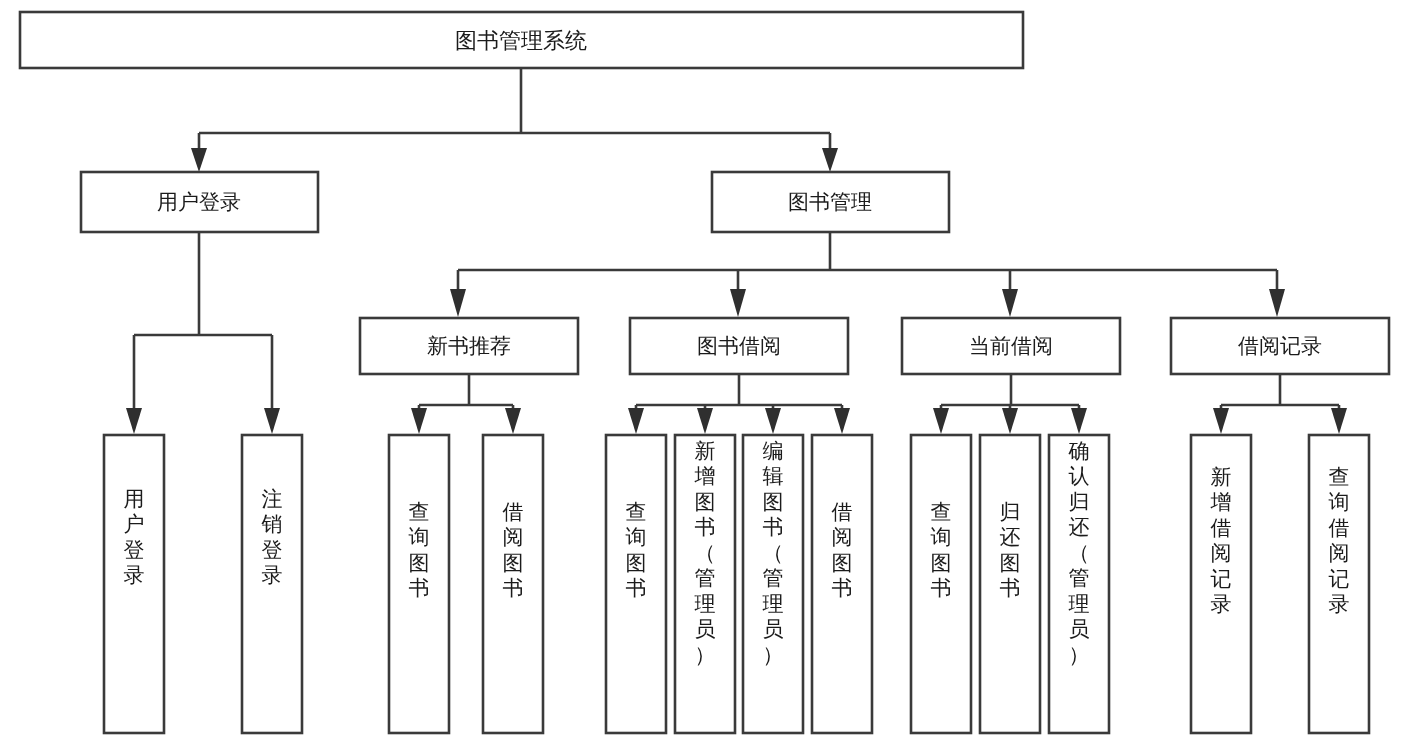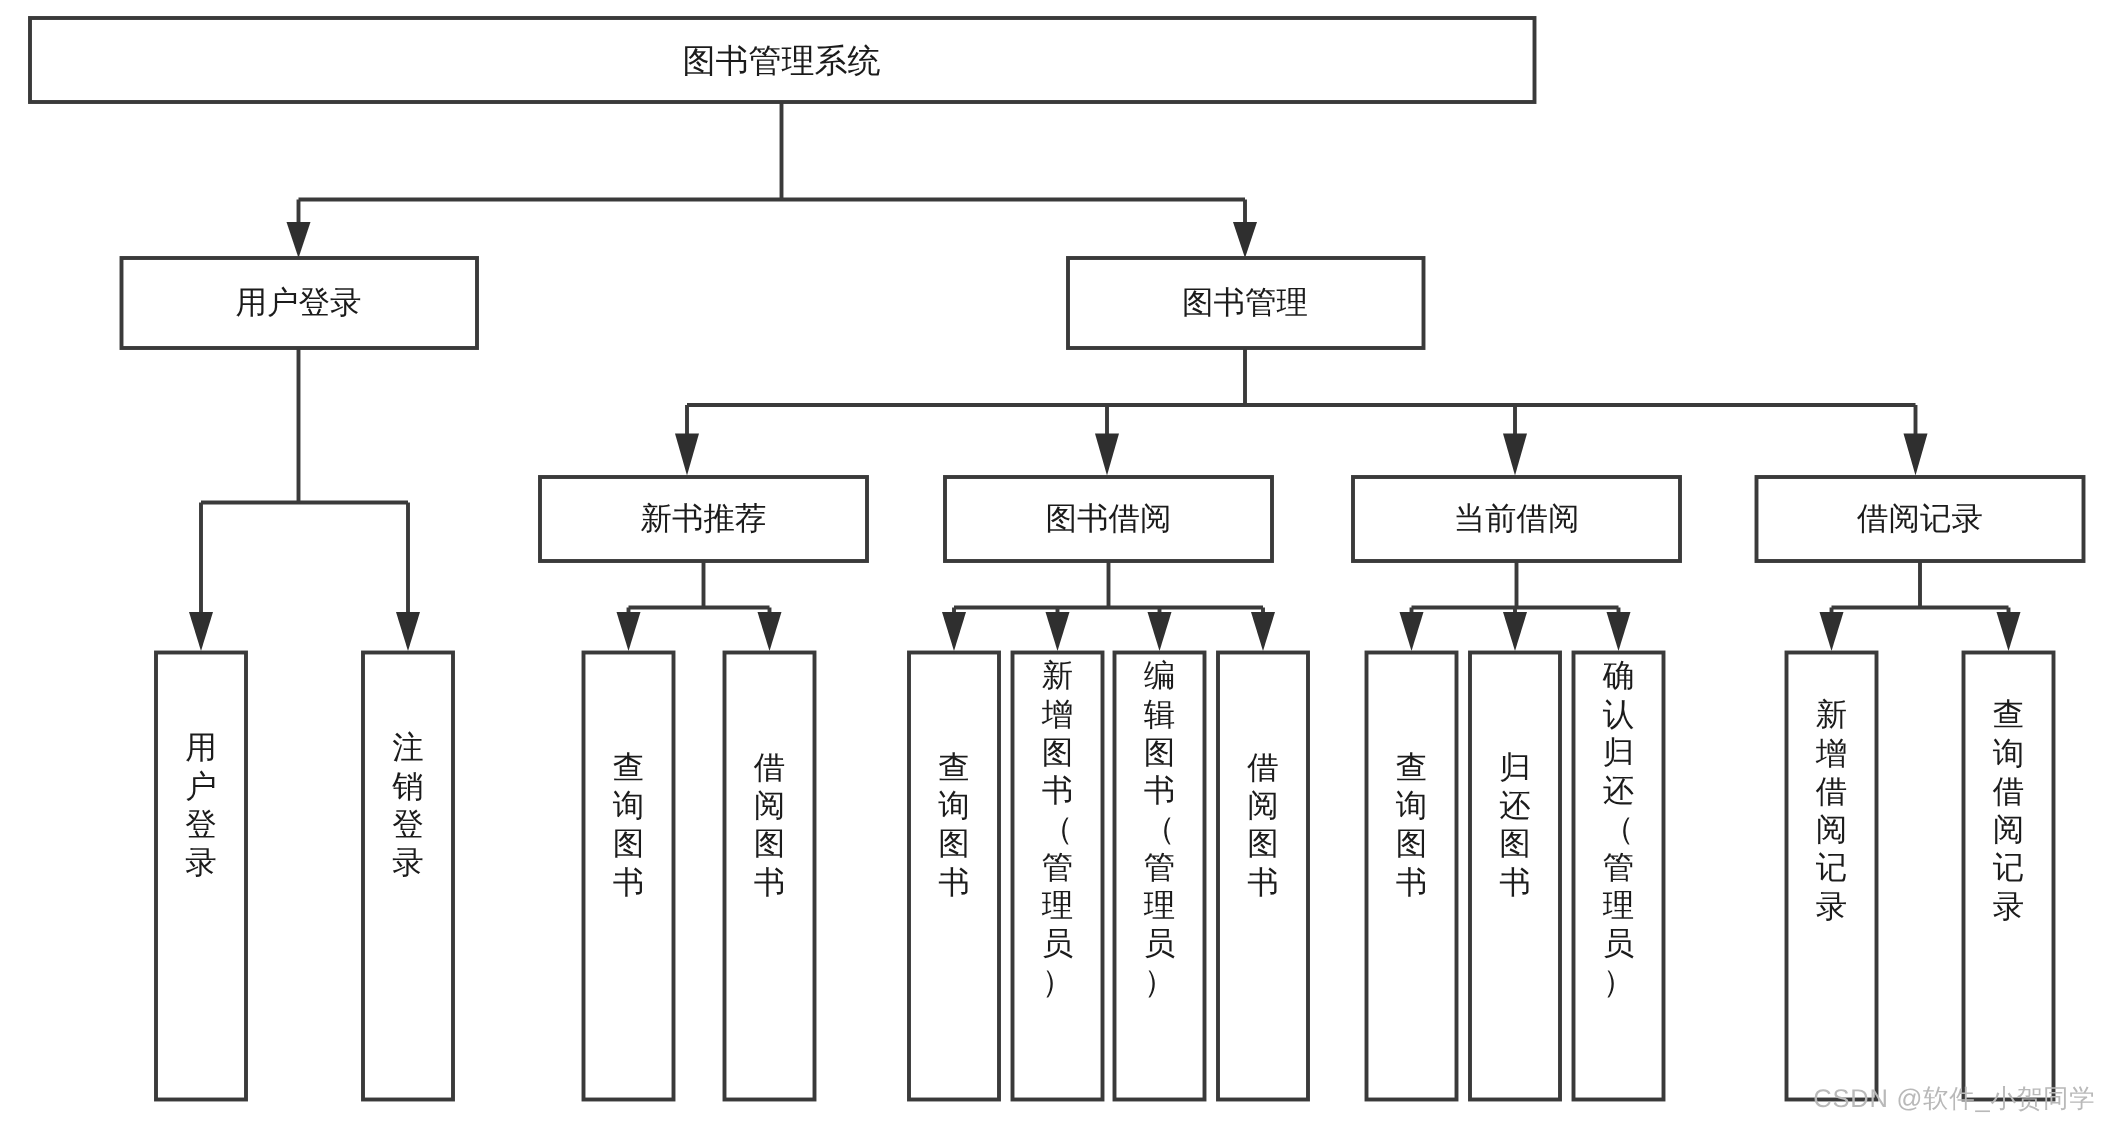--- a/index.html
+++ b/index.html
@@ -234,14 +234,13 @@
       <text class="vertical-label" x="1221" y="478"><tspan x="1221" y="478" dominant-baseline="middle">新</tspan><tspan x="1221" y="503.5" dominant-baseline="middle">增</tspan><tspan x="1221" y="529" dominant-baseline="middle">借</tspan><tspan x="1221" y="554.5" dominant-baseline="middle">阅</tspan><tspan x="1221" y="580" dominant-baseline="middle">记</tspan><tspan x="1221" y="605.5" dominant-baseline="middle">录</tspan></text>
     </g>
 
     <g>
       <rect class="node-box" x="1309" y="435" width="60" height="298"></rect>
       <text class="vertical-label" x="1339" y="478"><tspan x="1339" y="478" dominant-baseline="middle">查</tspan><tspan x="1339" y="503.5" dominant-baseline="middle">询</tspan><tspan x="1339" y="529" dominant-baseline="middle">借</tspan><tspan x="1339" y="554.5" dominant-baseline="middle">阅</tspan><tspan x="1339" y="580" dominant-baseline="middle">记</tspan><tspan x="1339" y="605.5" dominant-baseline="middle">录</tspan></text>
     </g>
 
   </svg>
 
-  <div class="watermark">CSDN @软件_小贺同学</div>
 </div>
 
 </body></html>

